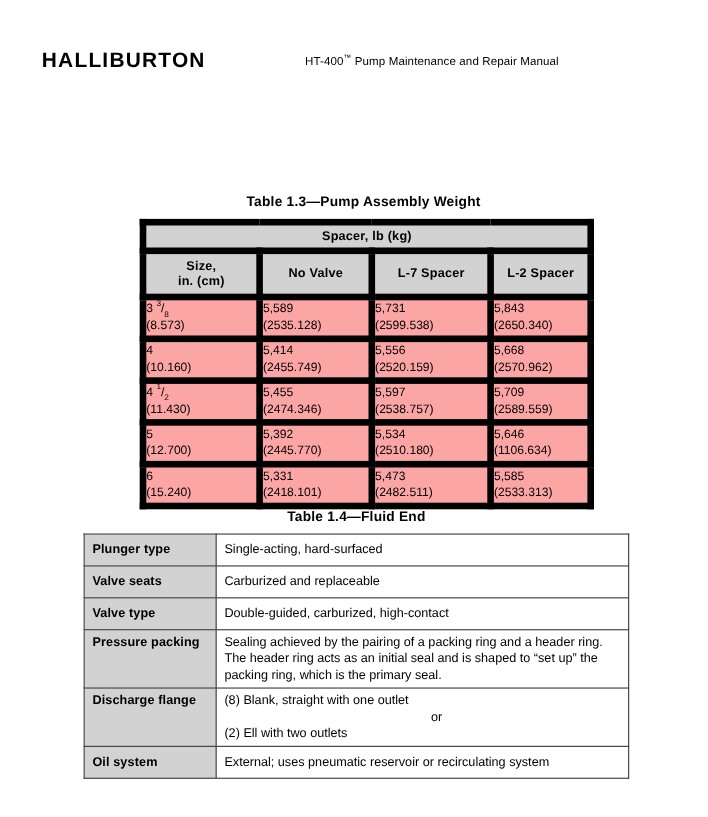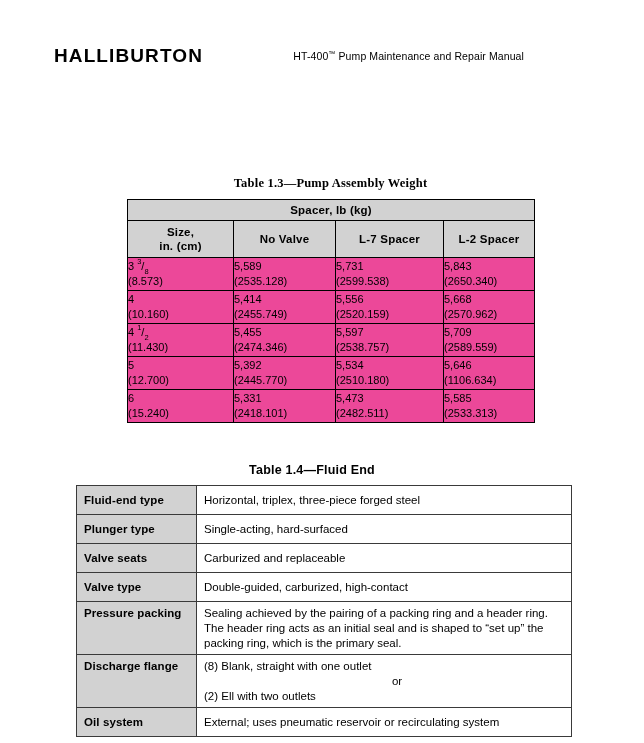--- a/index.html
+++ b/index.html
@@ -13,21 +13,21 @@
     font-family: "Liberation Sans", sans-serif;
     color: #000000;
     position: relative;
     overflow: hidden;
   }
 
   
   .page-header {
     position: absolute;
     top: 45px;
-    left: 16px;
+    left: 0;
     width: 544px;
     height: 30px;
   }
   .brand {
     position: absolute;
     left: 38px;
     top: 0px;
     font-size: 19px;
     font-weight: bold;
     letter-spacing: 1.1px;
@@ -55,53 +55,52 @@
     font-weight: bold;
     letter-spacing: 0.2px;
   }
 
   
   #t13-title {
     position: absolute;
     left: 127px;
     top: 176px;
     width: 407px;
-    font-family: Liberation Serif, serif;
   }
   table.t13 {
     position: absolute;
     left: 127px;
     top: 199px;
     width: 407px;
     border-collapse: collapse;
     table-layout: fixed;
     font-size: 11px;
   }
   table.t13 th, table.t13 td {
-    border: 1px solid #000000;
+    border: 6px solid #000000;
     vertical-align: middle;
     padding: 0;
   }
   table.t13 .span-head {
     background: #d2d2d2;
     font-weight: bold;
     font-size: 11.5px;
     height: 20px;
     letter-spacing: 0.2px;
   }
   table.t13 .col-head {
     background: #d2d2d2;
     font-weight: bold;
     font-size: 11.5px;
     height: 36px;
     line-height: 14px;
     letter-spacing: 0.2px;
   }
   table.t13 td.data {
-    background: #ec4899;
+    background: #fca5a5;
     height: 32px;
     line-height: 15px;
     font-size: 11px;
   }
   .c1 { width: 106px; }
   .c2 { width: 102px; }
   .c3 { width: 108px; }
   .c4 { width: 91px; }
 
   .line2 { display: block; }
@@ -127,21 +126,21 @@
     font-size: 7.5px;
     vertical-align: sub;
     line-height: 0;
     position: relative;
     bottom: -1px;
   }
 
   
   #t14-title {
     position: absolute;
-    left: 64px;
+    left: 76px;
     top: 463px;
     width: 496px;
   }
   table.t14 {
     position: absolute;
     left: 76px;
     top: 485px;
     width: 496px;
     border-collapse: collapse;
     table-layout: fixed;
@@ -299,26 +298,20 @@
 
 <div id="t14-title" class="table-title">Table 1.4—Fluid End</div>
 
 <table class="t14">
   <colgroup>
       <col style="width:120px">
       <col>
     </colgroup>
   <tbody>
       <tr class="tall">
-        <td class="label">Fluid-end type</td>
-        <td class="value">
-          <span class="vline">Horizontal, triplex, three-piece forged steel</span>
-        </td>
-      </tr>
-      <tr class="tall">
         <td class="label">Plunger type</td>
         <td class="value">
           <span class="vline">Single-acting, hard-surfaced</span>
         </td>
       </tr>
       <tr class="tall">
         <td class="label">Valve seats</td>
         <td class="value">
           <span class="vline">Carburized and replaceable</span>
         </td>

